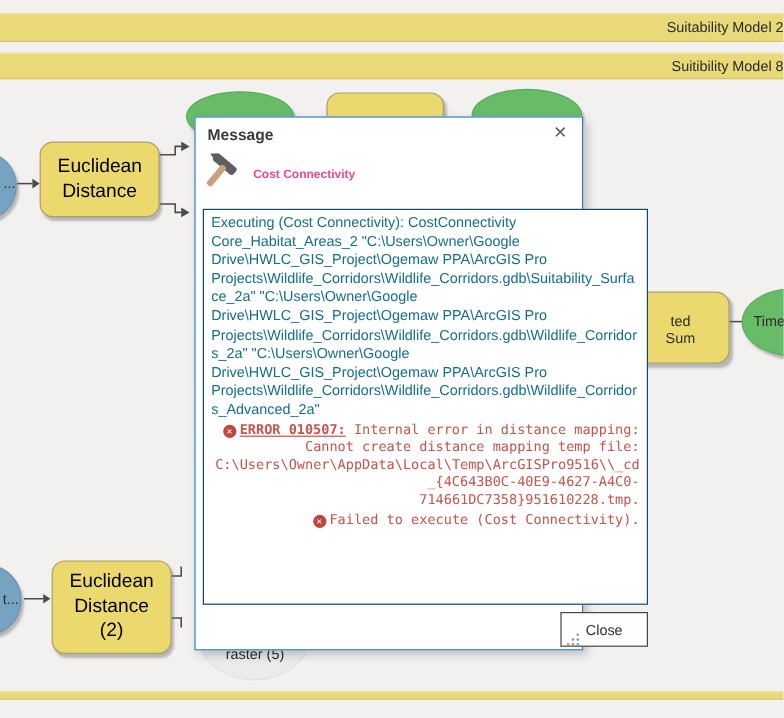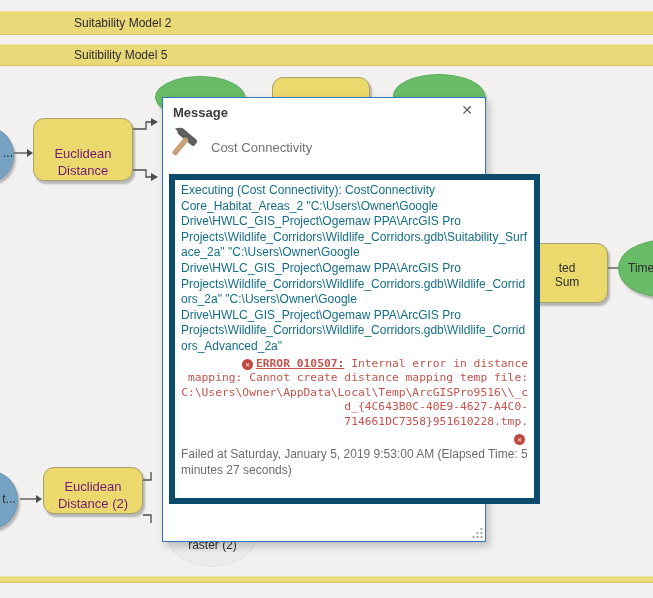--- a/index.html
+++ b/index.html
@@ -8,30 +8,30 @@
     position:relative;
     font-family:"Liberation Sans", sans-serif;
     background:#f2f1f0;
   }
   
   .group-bar {
     position:absolute; left:0; right:0;
     background:#e9d978;
     border-top:1px solid #efe49c;
     border-bottom:1px solid #d8c765;
-    display:flex; align-items:center; justify-content:flex-start;
+    display:flex; align-items:center; justify-content:flex-end;
     font-size:12px; color:#2b2b2b;
     z-index:1;
   }
   .bar-label { text-indent:74px; }
   .arrows { position:absolute; left:0; top:0; z-index:2; }
   .node {
     position:absolute; z-index:3;
-    display:flex; align-items:flex-end; justify-content:center;
-    text-align:center; font-size:13px; color:#701a75; line-height:1.3;
+    display:flex; align-items:center; justify-content:center;
+    text-align:center; font-size:16px; color:#000000; line-height:1.3;
     box-shadow:2px 3px 2px rgba(110,110,110,.45);
   }
   .node-rect { background:#ecd96d; border:1px solid #a9a06a; border-radius:11px; }
   .node-ellipse { border-radius:50%; }
   .green  { background:#68bb67; border:1px solid #5bab5b; }
   .blue   { background:#76a3c2; border:1px solid #6a94b2; }
   .grayell{ background:#ebebeb; border:1px solid #e2e2e2; box-shadow:none; }
   .float-label { position:absolute; z-index:4; font-size:12px; color:#2c2c2c; text-align:center; }
   
   .dialog {
@@ -44,24 +44,24 @@
     position:absolute; left:10px; top:7px;
     font-size:13px; font-weight:bold; color:#3a3a3a;
   }
   .dlg-close {
     position:absolute; right:9px; top:4px;
     width:18px; height:18px; text-align:center;
     font-size:14px; color:#606060; cursor:pointer;
   }
   .dlg-close::before { content:"\2715"; }
   .hammer-icon { position:absolute; left:5px; top:28px; width:36px; height:36px; }
-  .tool-name { position:absolute; left:48px; top:42px; font-size:13px; color:#737373; }
+  .tool-name { position:absolute; left:48px; top:42px; font-size:10px; color:#ec4899;font-weight:bold; }
   .msgbox {
     position:absolute; left:6px; top:76px; width:371px; height:330px;
-    background:#fff; border:6px solid #0c4a6e;
+    background:#fff; border:1px solid #0c4a6e;
     padding:3px 6px; overflow:hidden;
     font-size:12px; line-height:15.6px;
   }
   .exec-text  { color:#156e89; word-wrap:break-word; }
   .gray-text  { color:#6d6d6d; }
   .err-block  {
     font-family:"DejaVu Sans Mono", monospace;
     font-size:11.3px; line-height:14.6px;
     color:#c4544c; margin:2px 0 1px 0; word-wrap:break-word;text-align:right;
   }
@@ -80,21 +80,21 @@
   }
   .resize-grip { position:absolute; right:1px; bottom:1px; width:12px; height:14px; }
 </style>
 </head>
 <body>
 
 <div class="group-bar" style="top:11px; height:24px;">
   <span class="bar-label">Suitability Model 2</span>
 </div>
 <div class="group-bar" style="top:44px; height:22px;">
-  <span class="bar-label">Suitibility Model 5</span>
+  <span class="bar-label">Suitibility Model 8</span>
 </div>
 <div class="group-bar" style="top:576px; height:7px;"></div>
 
 <svg class="arrows" width="653" height="598">
   <g stroke="#4c4c4c" stroke-width="1.3" fill="none">
     <path d="M14,153 L27,153"></path>
     <path d="M133,129 L146,129 L146,122 L151,122"></path>
     <path d="M133,170 L146,170 L146,177 L151,177"></path>
     <path d="M20,499 L36,499"></path>
     <path d="M143,480 L151,480 L151,472"></path>
@@ -115,26 +115,26 @@
 <div class="node node-ellipse green" style="left:393px; top:74px; width:92px; height:44px;"></div>
 
 <div class="node node-ellipse blue" style="left:-38px; top:127px; width:52px; height:56px;"></div>
 <div class="float-label" style="left:1px; top:146px; width:14px;">...</div>
 <div class="node node-rect" style="left:33px; top:118px; width:100px; height:63px;">
   <span style="width:70px;">Euclidean Distance</span>
 </div>
 
 <div class="node node-ellipse blue" style="left:-36px; top:471px; width:54px; height:58px;"></div>
 <div class="float-label" style="left:1px; top:492px; width:16px;">t...</div>
-<div class="node node-rect" style="left:43px; top:467px; width:100px; height:47px;">
+<div class="node node-rect" style="left:43px; top:467px; width:100px; height:78px;">
   <span style="width:84px;">Euclidean Distance (2)</span>
 </div>
 
 <div class="node node-ellipse grayell" style="left:166px; top:497px; width:92px; height:70px;"></div>
-<div class="float-label" style="left:170px; top:538px; width:85px;">raster (2)</div>
+<div class="float-label" style="left:170px; top:538px; width:85px;">raster (5)</div>
 
 <div class="node node-rect" style="left:524px; top:243px; width:84px; height:60px;"></div>
 <div class="float-label" style="left:546px; top:261px; width:42px;">ted Sum</div>
 <div class="node node-ellipse green" style="left:618px; top:240px; width:88px; height:57px;"></div>
 <div class="float-label" style="left:628px; top:261px; width:26px; text-align:left;">Time</div>
 
 <div class="dialog">
   <div class="dlg-title">Message</div>
   <div class="dlg-close"></div>
 
@@ -146,25 +146,25 @@
     </g>
   </svg>
   <div class="tool-name">Cost Connectivity</div>
 
   <div class="msgbox">
     <div class="exec-text">Executing (Cost Connectivity): CostConnectivity Core_Habitat_Areas_2 "C:\Users\Owner\Google Drive\HWLC_GIS_Project\Ogemaw PPA\ArcGIS Pro Projects\Wildlife_Corridors\Wildlife_Corridors.gdb\Suitability_Surface_2a" "C:\Users\Owner\Google Drive\HWLC_GIS_Project\Ogemaw PPA\ArcGIS Pro Projects\Wildlife_Corridors\Wildlife_Corridors.gdb\Wildlife_Corridors_2a" "C:\Users\Owner\Google Drive\HWLC_GIS_Project\Ogemaw PPA\ArcGIS Pro Projects\Wildlife_Corridors\Wildlife_Corridors.gdb\Wildlife_Corridors_Advanced_2a"</div>
     <div class="err-block">
       <span class="err-icon"></span><span class="err-code">ERROR 010507:</span><span> Internal error in distance mapping: Cannot create distance mapping temp file: C:\Users\Owner\AppData\Local\Temp\ArcGISPro9516\\_cd_{4C643B0C-40E9-4627-A4C0-714661DC7358}951610228.tmp.</span>
     </div>
     <div class="err-block">
-      <span class="err-icon"></span>
+      <span class="err-icon"></span><span>Failed to execute (Cost Connectivity).</span>
     </div>
-    <div class="gray-text">Failed at Saturday, January 5, 2019 9:53:00 AM (Elapsed Time: 5 minutes 27 seconds)</div>
   </div>
 
+  <button class="close-btn">Close</button>
 
   <svg class="resize-grip" viewBox="0 0 12 14">
     <g fill="#9a9a9a">
       <circle cx="9.5" cy="3" r="1.1"></circle>
       <circle cx="5.5" cy="7" r="1.1"></circle>
         <circle cx="9.5" cy="7" r="1.1"></circle>
       <circle cx="1.5" cy="11" r="1.1"></circle>
         <circle cx="5.5" cy="11" r="1.1"></circle>
         <circle cx="9.5" cy="11" r="1.1"></circle>
     </g>

